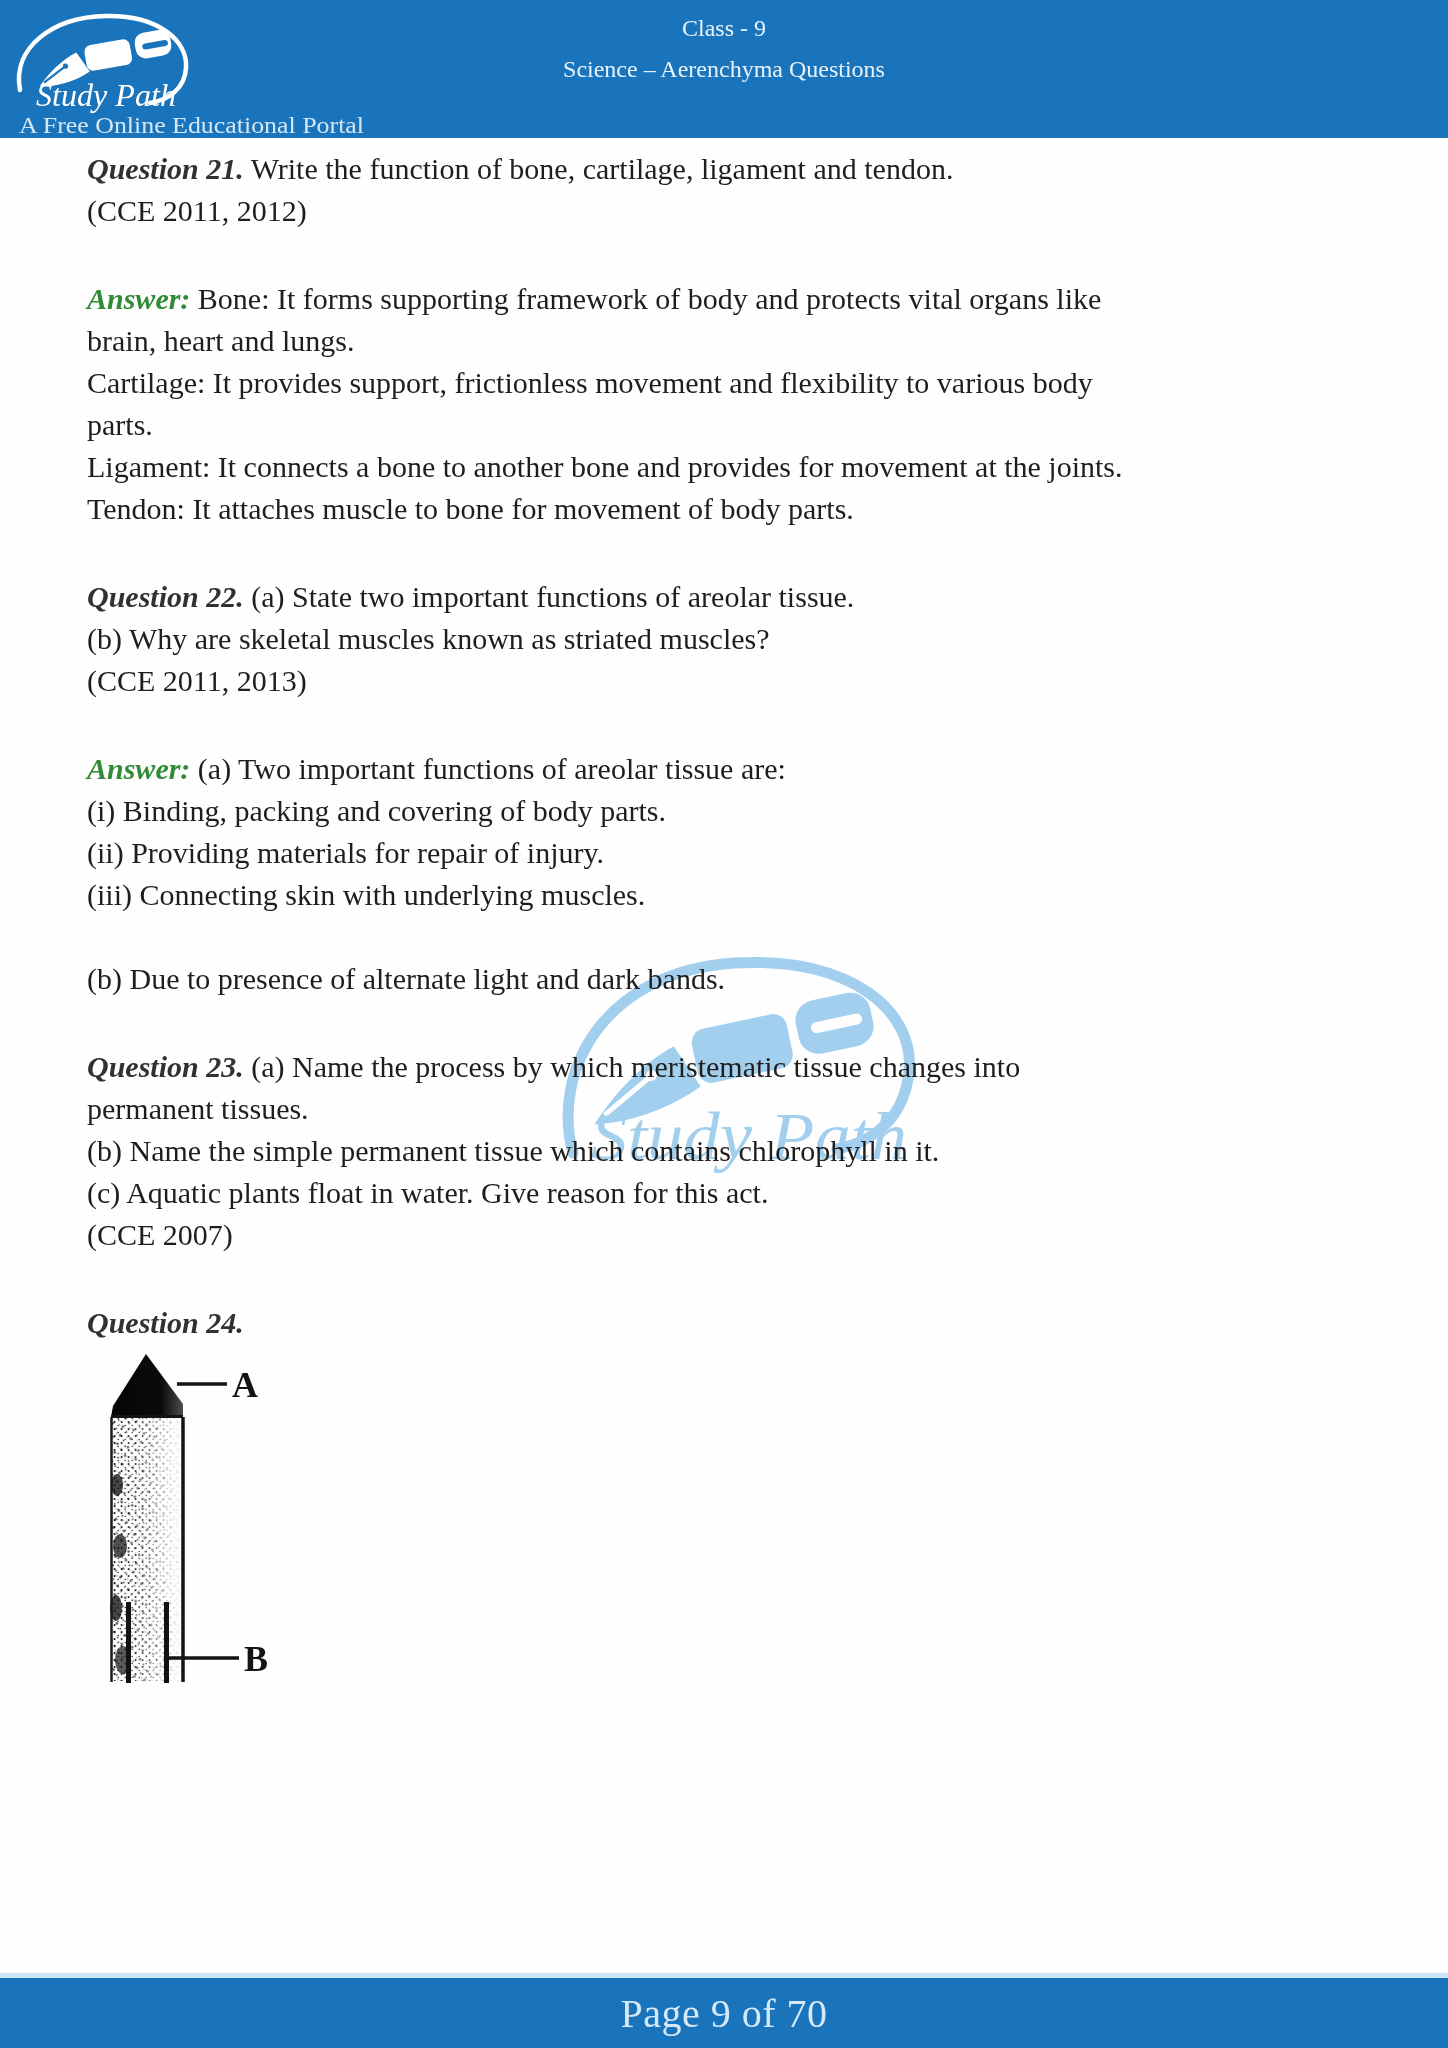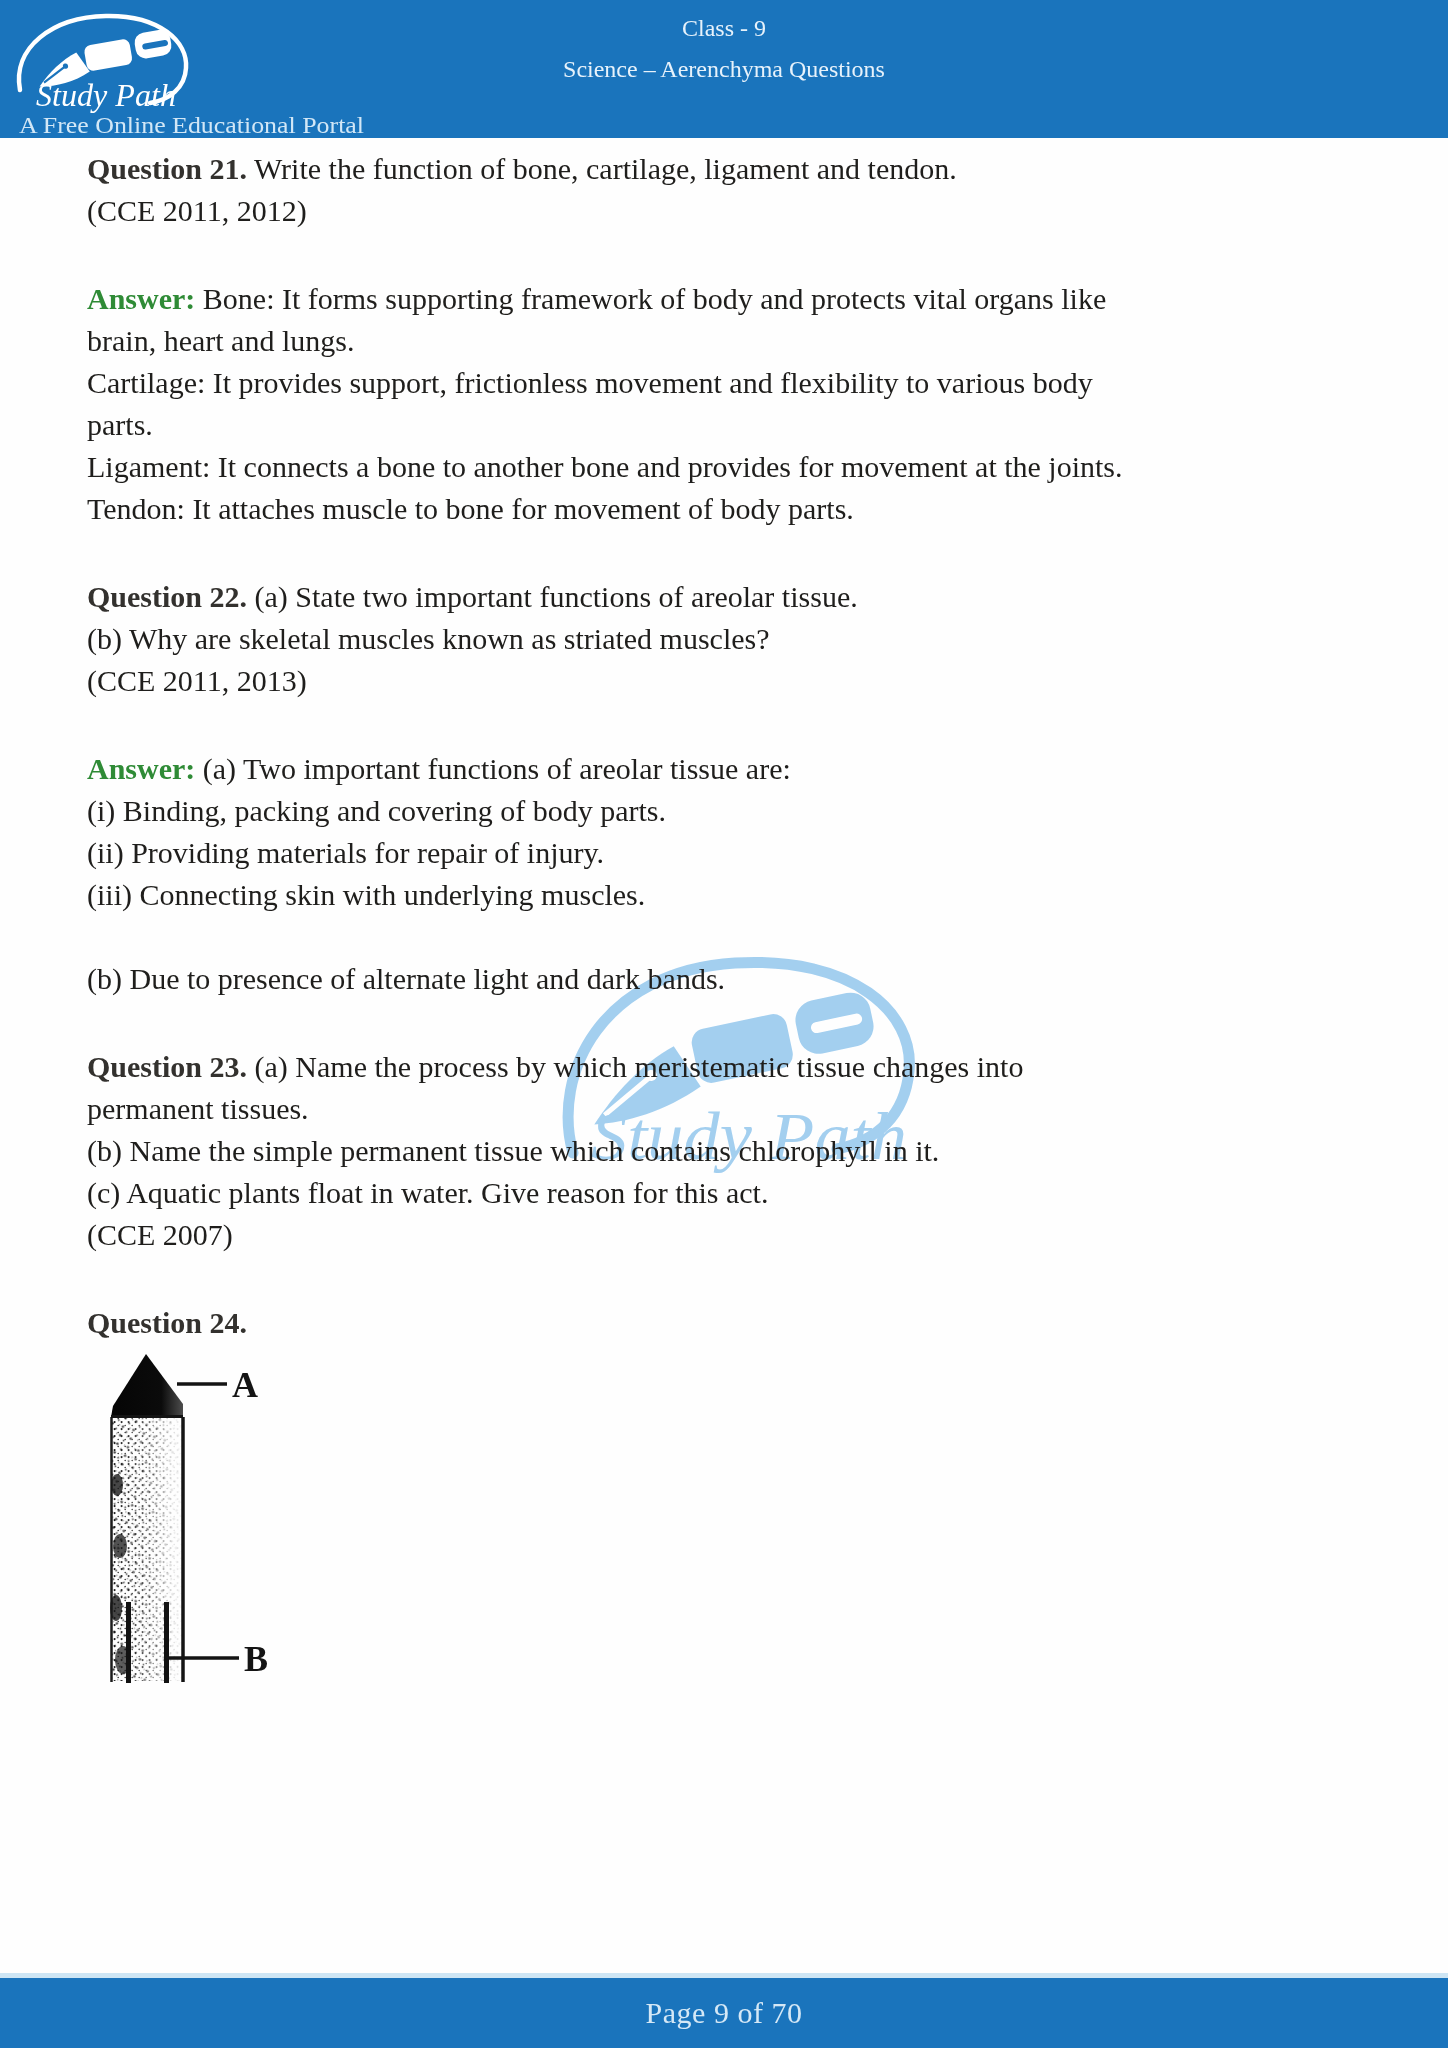--- a/index.html
+++ b/index.html
@@ -19,31 +19,31 @@
   .titles{position:absolute;left:50%;top:8px;transform:translateX(-50%);text-align:center;
           color:#e7f2fb;font-size:24px;line-height:41px;white-space:nowrap;}
 
   
   .watermark{position:absolute;left:543px;top:943px;z-index:0;opacity:.95;}
 
   
   .main{position:relative;z-index:1;padding:148px 60px 0 87px;color:var(--text_dark,#1f1e1c);
         font-size:30px;line-height:42px;}
   .block{margin:0 0 46px 0;}
-  .qlabel{font-weight:bold;color:#33312e;}
+  .qlabel{font-weight:bold;color:#33312e;font-style:italic;}
   .answer .qlabel{color:var(--answer_green,#2f8b36);}
   .btext{white-space:pre-line;}
 
   
   .diagram-wrap{margin:6px 0 0 12px;}
 
   
   .footer{position:absolute;left:0;bottom:0;width:100%;height:75px;background:var(--band_blue,#1a74bc);
           border-top:5px solid #cde5f4;z-index:3;display:flex;align-items:center;justify-content:center;}
-  .footer span{color:#d5e8f6;font-size:30px;letter-spacing:.5px;}
+  .footer span{color:#d5e8f6;font-size:40px;letter-spacing:.5px;}
 
   svg text{font-family:"Liberation Serif","DejaVu Serif",serif;}
 </style>
 </head>
 <body>
 
 <div class="page">
 
   <div class="header">
     <div class="logo-wrap">

